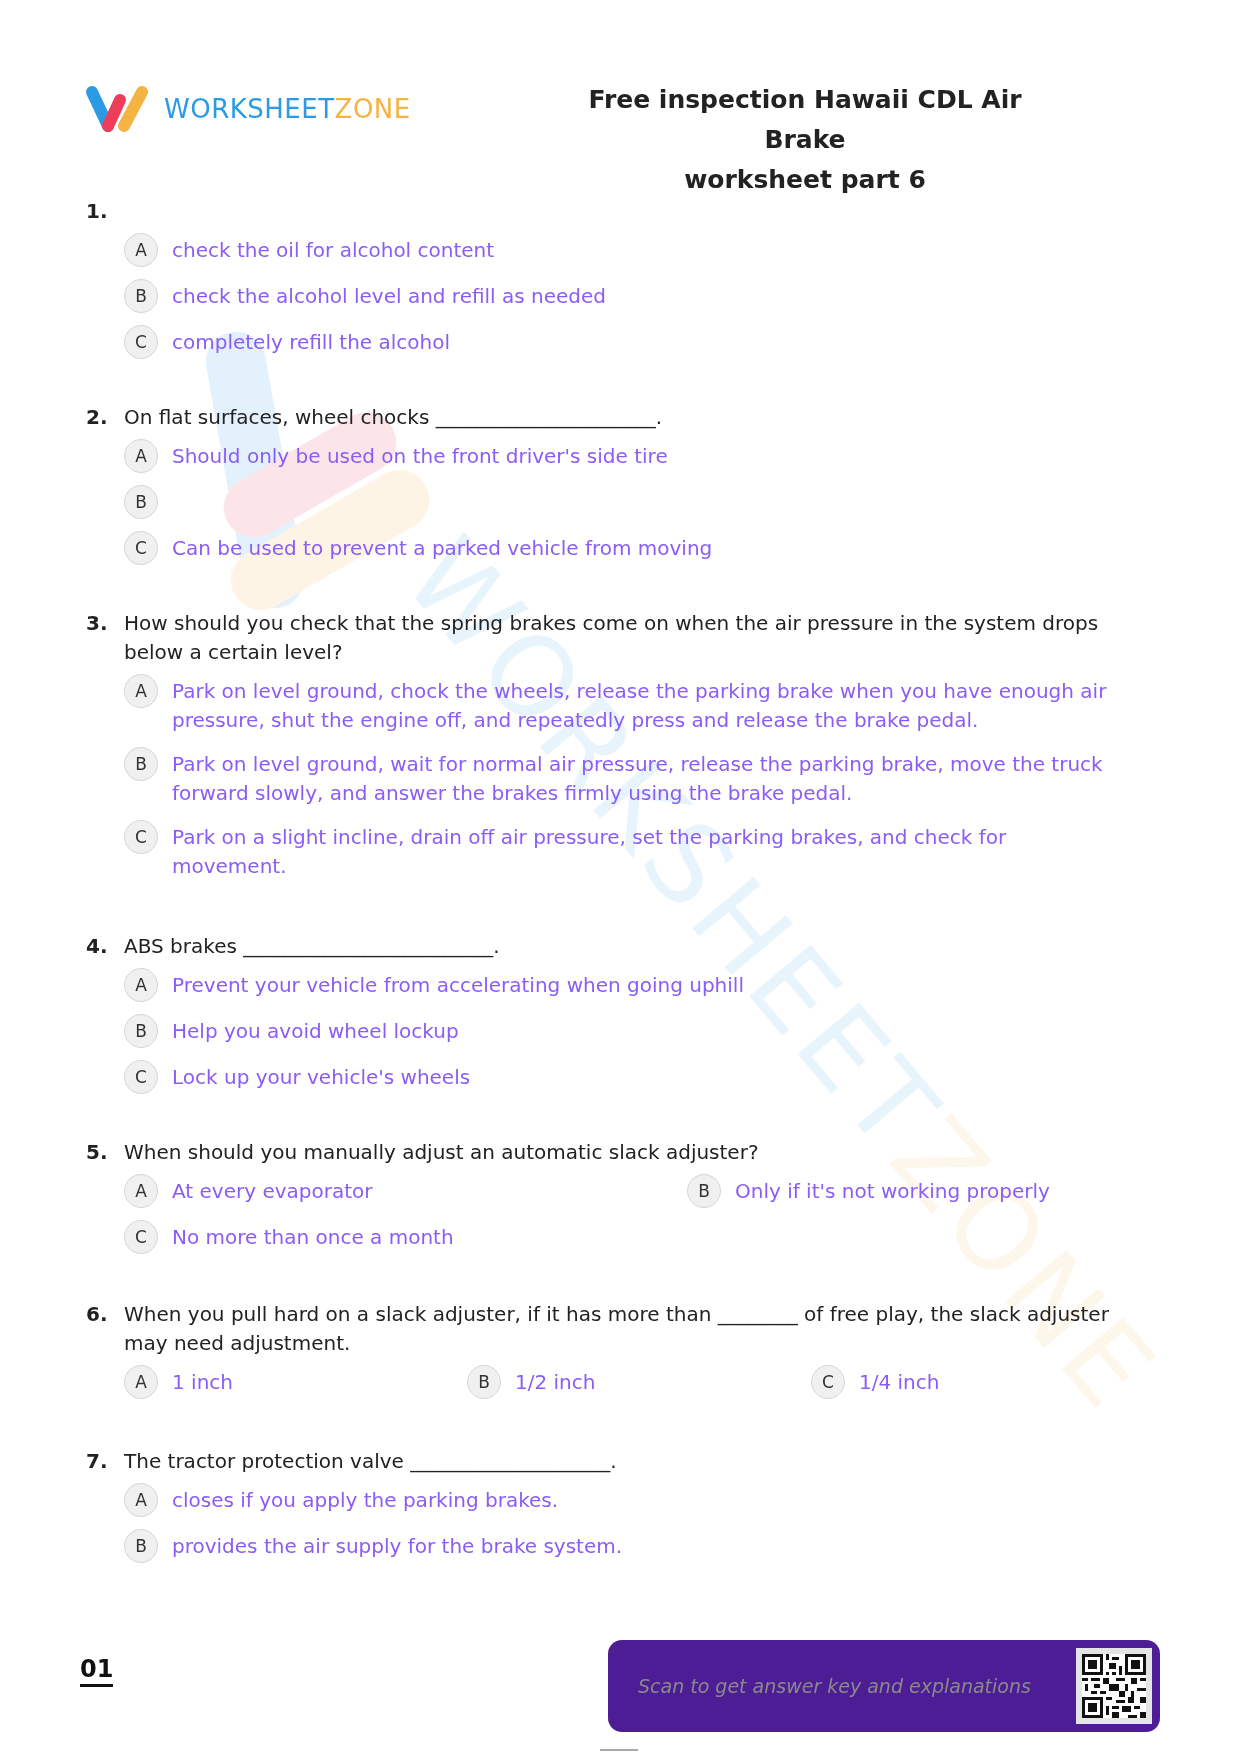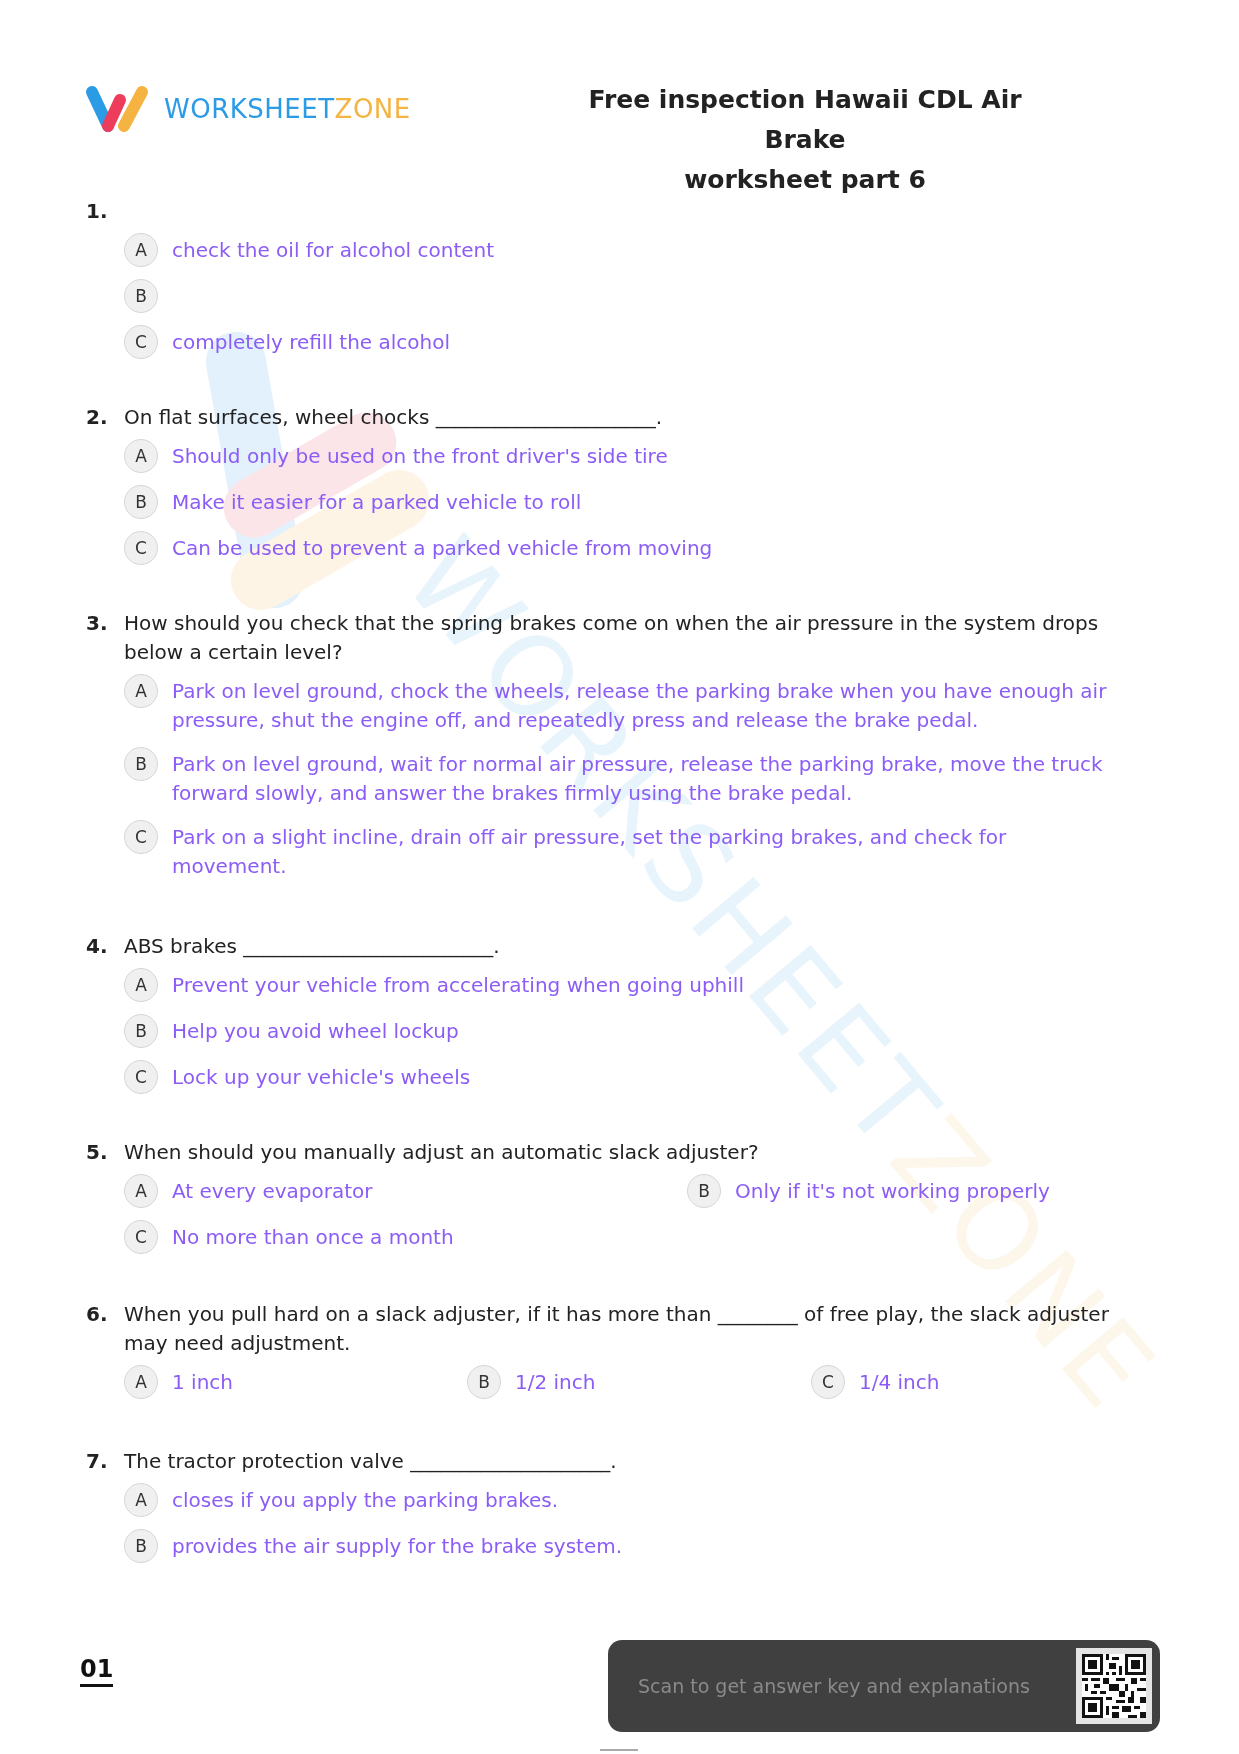--- a/index.html
+++ b/index.html
@@ -25,21 +25,21 @@
     .q-text { font-size: 20px; line-height: 29px; color: #222; }
 
     .options { margin-left: 38px; margin-top: 10px; }
     .opt-row { display: flex; }
     .opt { display: flex; align-items: flex-start; margin-bottom: 15px; }
     .badge { width: 34px; height: 34px; flex: none; border-radius: 50%; background: #f0f0f0; border: 1px solid #d6d6d6; display: flex; align-items: center; justify-content: center; font-size: 17px; color: #333; margin-top: -3px; }
     .opt-text { margin-left: 14px; font-size: 20px; line-height: 29px; color: #8b5cf6; }
 
     
     .page-num { position: absolute; left: 80px; top: 1654px; font-weight: bold; font-size: 24px; color: #111; border-bottom: 3px solid #111; line-height: 30px; z-index: 1; }
-    .scan-box { position: absolute; left: 608px; top: 1640px; width: 552px; height: 92px; background: #404040; border-radius: 14px; display: flex; align-items: center; z-index: 1; }
+    .scan-box { position: absolute; left: 608px; top: 1640px; width: 552px; height: 92px; background: #4c1d95; border-radius: 14px; display: flex; align-items: center; z-index: 1; font-style: italic; }
     .scan-text { margin-left: 30px; font-size: 19px; color: #8a8a8a; }
     .qr { position: absolute; right: 8px; top: 8px; width: 76px; height: 76px; background: #e4e4e4; padding: 6px; }
     .bottom-mark { position: absolute; left: 600px; top: 1749px; width: 38px; height: 2px; background: #aaaaaa; }
   </style>
 </head>
 <body>
 
 <svg class="watermark" viewBox="0 0 1239 1754">
   <g opacity="0.13">
     <rect x="225" y="330" width="60" height="280" rx="30" fill="#2c9be6" transform="rotate(-10 255 470)"></rect>
@@ -67,41 +67,41 @@
   <div class="q-head">
     <span class="q-num">1.</span>
   </div>
   <div class="options">
     <div class="opt">
         <span class="badge">A</span>
         <span class="opt-text">check the oil for alcohol content</span>
       </div>
     <div class="opt">
         <span class="badge">B</span>
+        <span class="opt-text">check the alcohol level and refill as needed</span>
       </div>
     <div class="opt">
         <span class="badge">C</span>
         <span class="opt-text">completely refill the alcohol</span>
       </div>
   </div>
 </div>
 
 <div class="question" style="top:403px">
   <div class="q-head">
     <span class="q-num">2.</span>
     <span class="q-text">On flat surfaces, wheel chocks ______________________.</span>
   </div>
   <div class="options">
     <div class="opt">
         <span class="badge">A</span>
         <span class="opt-text">Should only be used on the front driver's side tire</span>
       </div>
     <div class="opt">
         <span class="badge">B</span>
-        <span class="opt-text">Make it easier for a parked vehicle to roll</span>
       </div>
     <div class="opt">
         <span class="badge">C</span>
         <span class="opt-text">Can be used to prevent a parked vehicle from moving</span>
       </div>
   </div>
 </div>
 
 <div class="question" style="top:609px">
   <div class="q-head">

